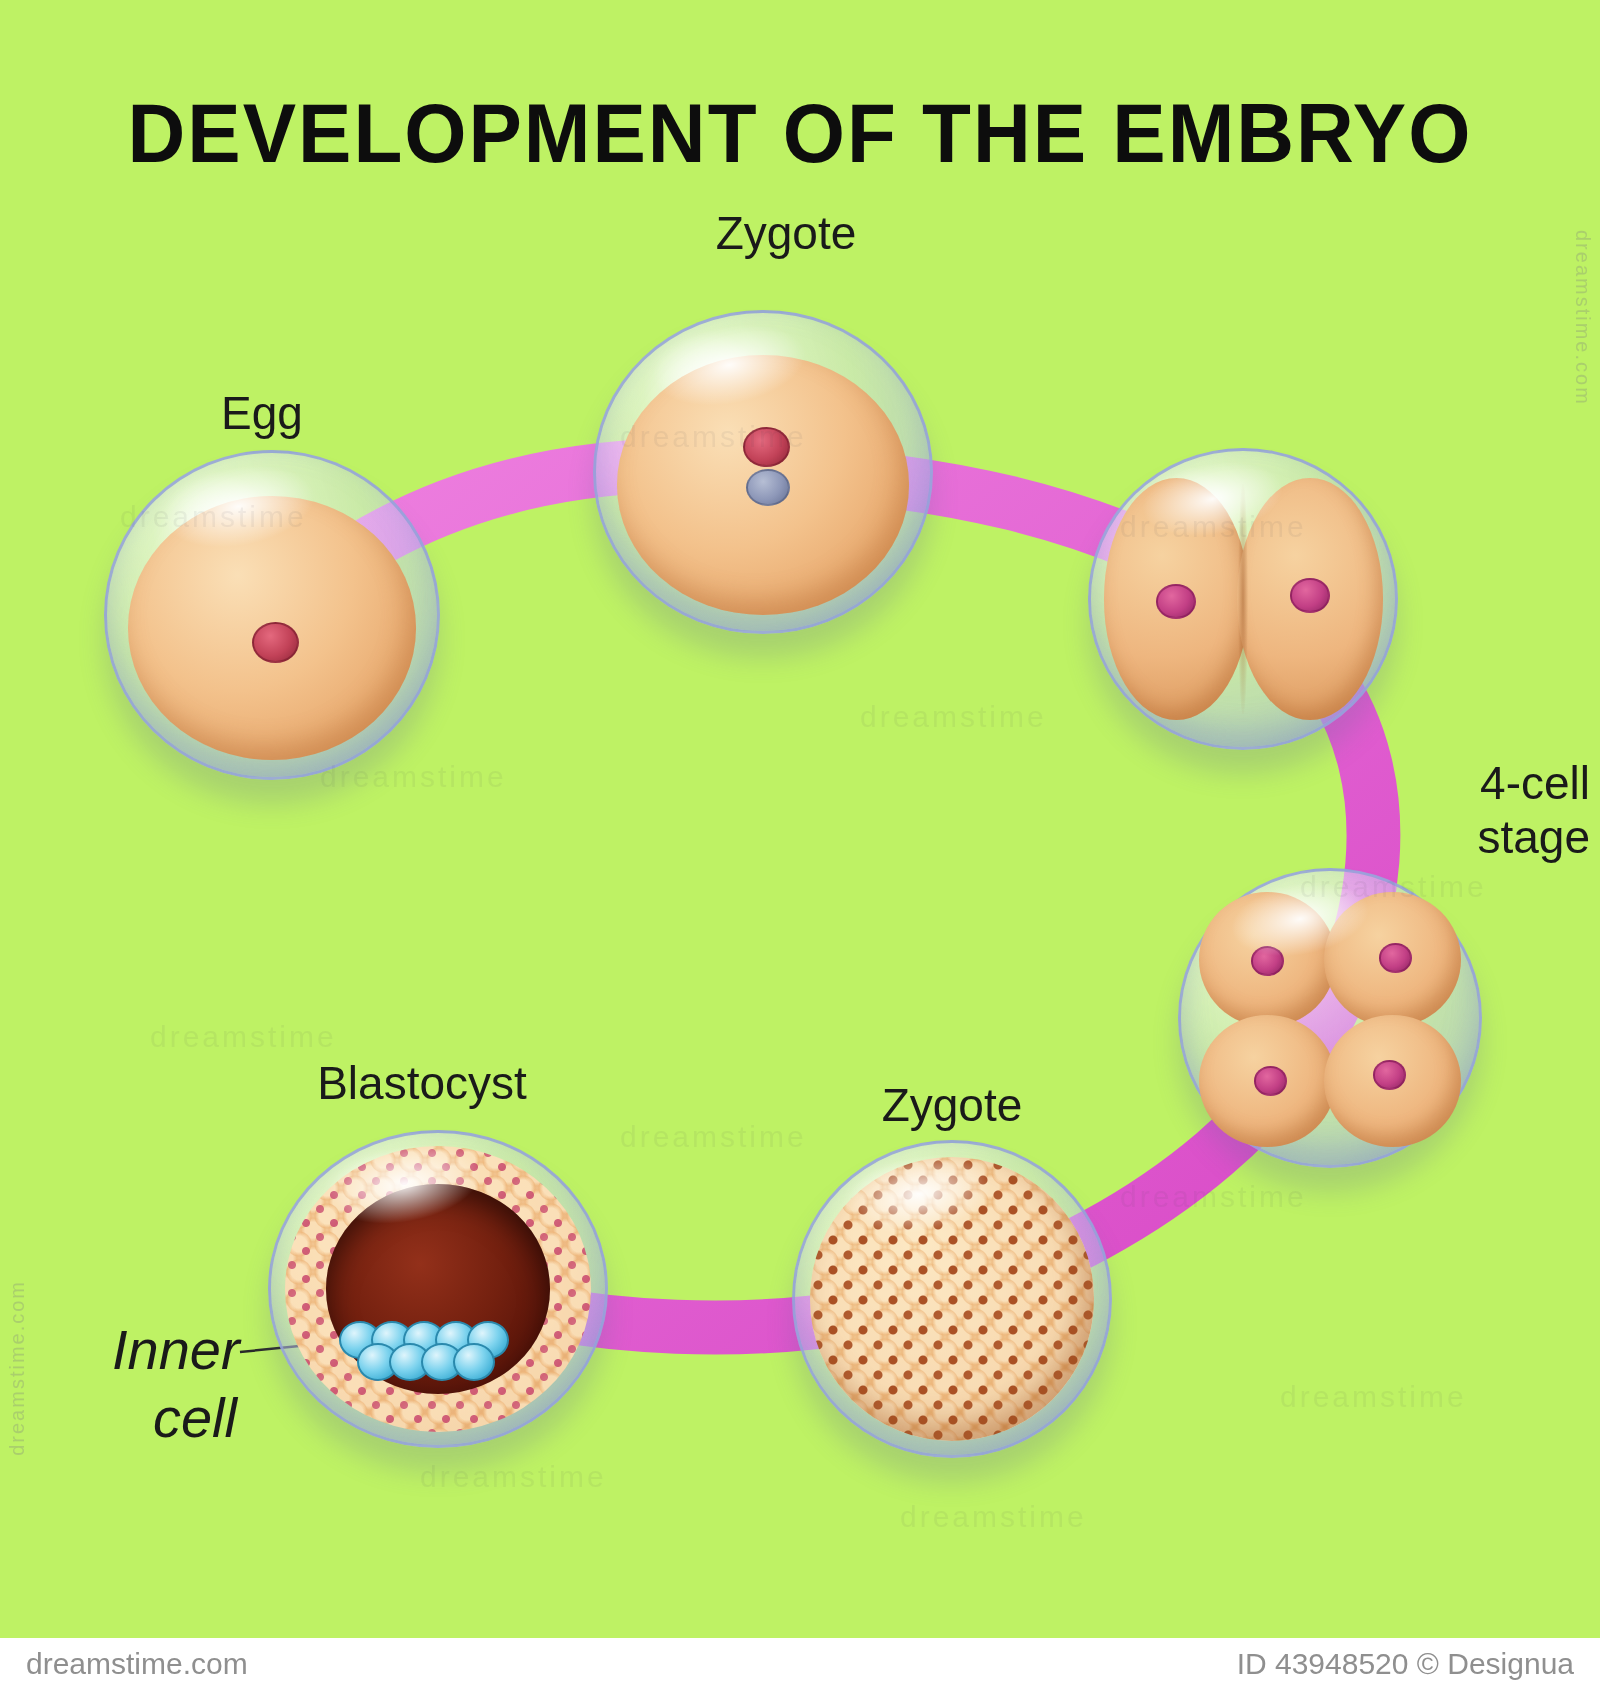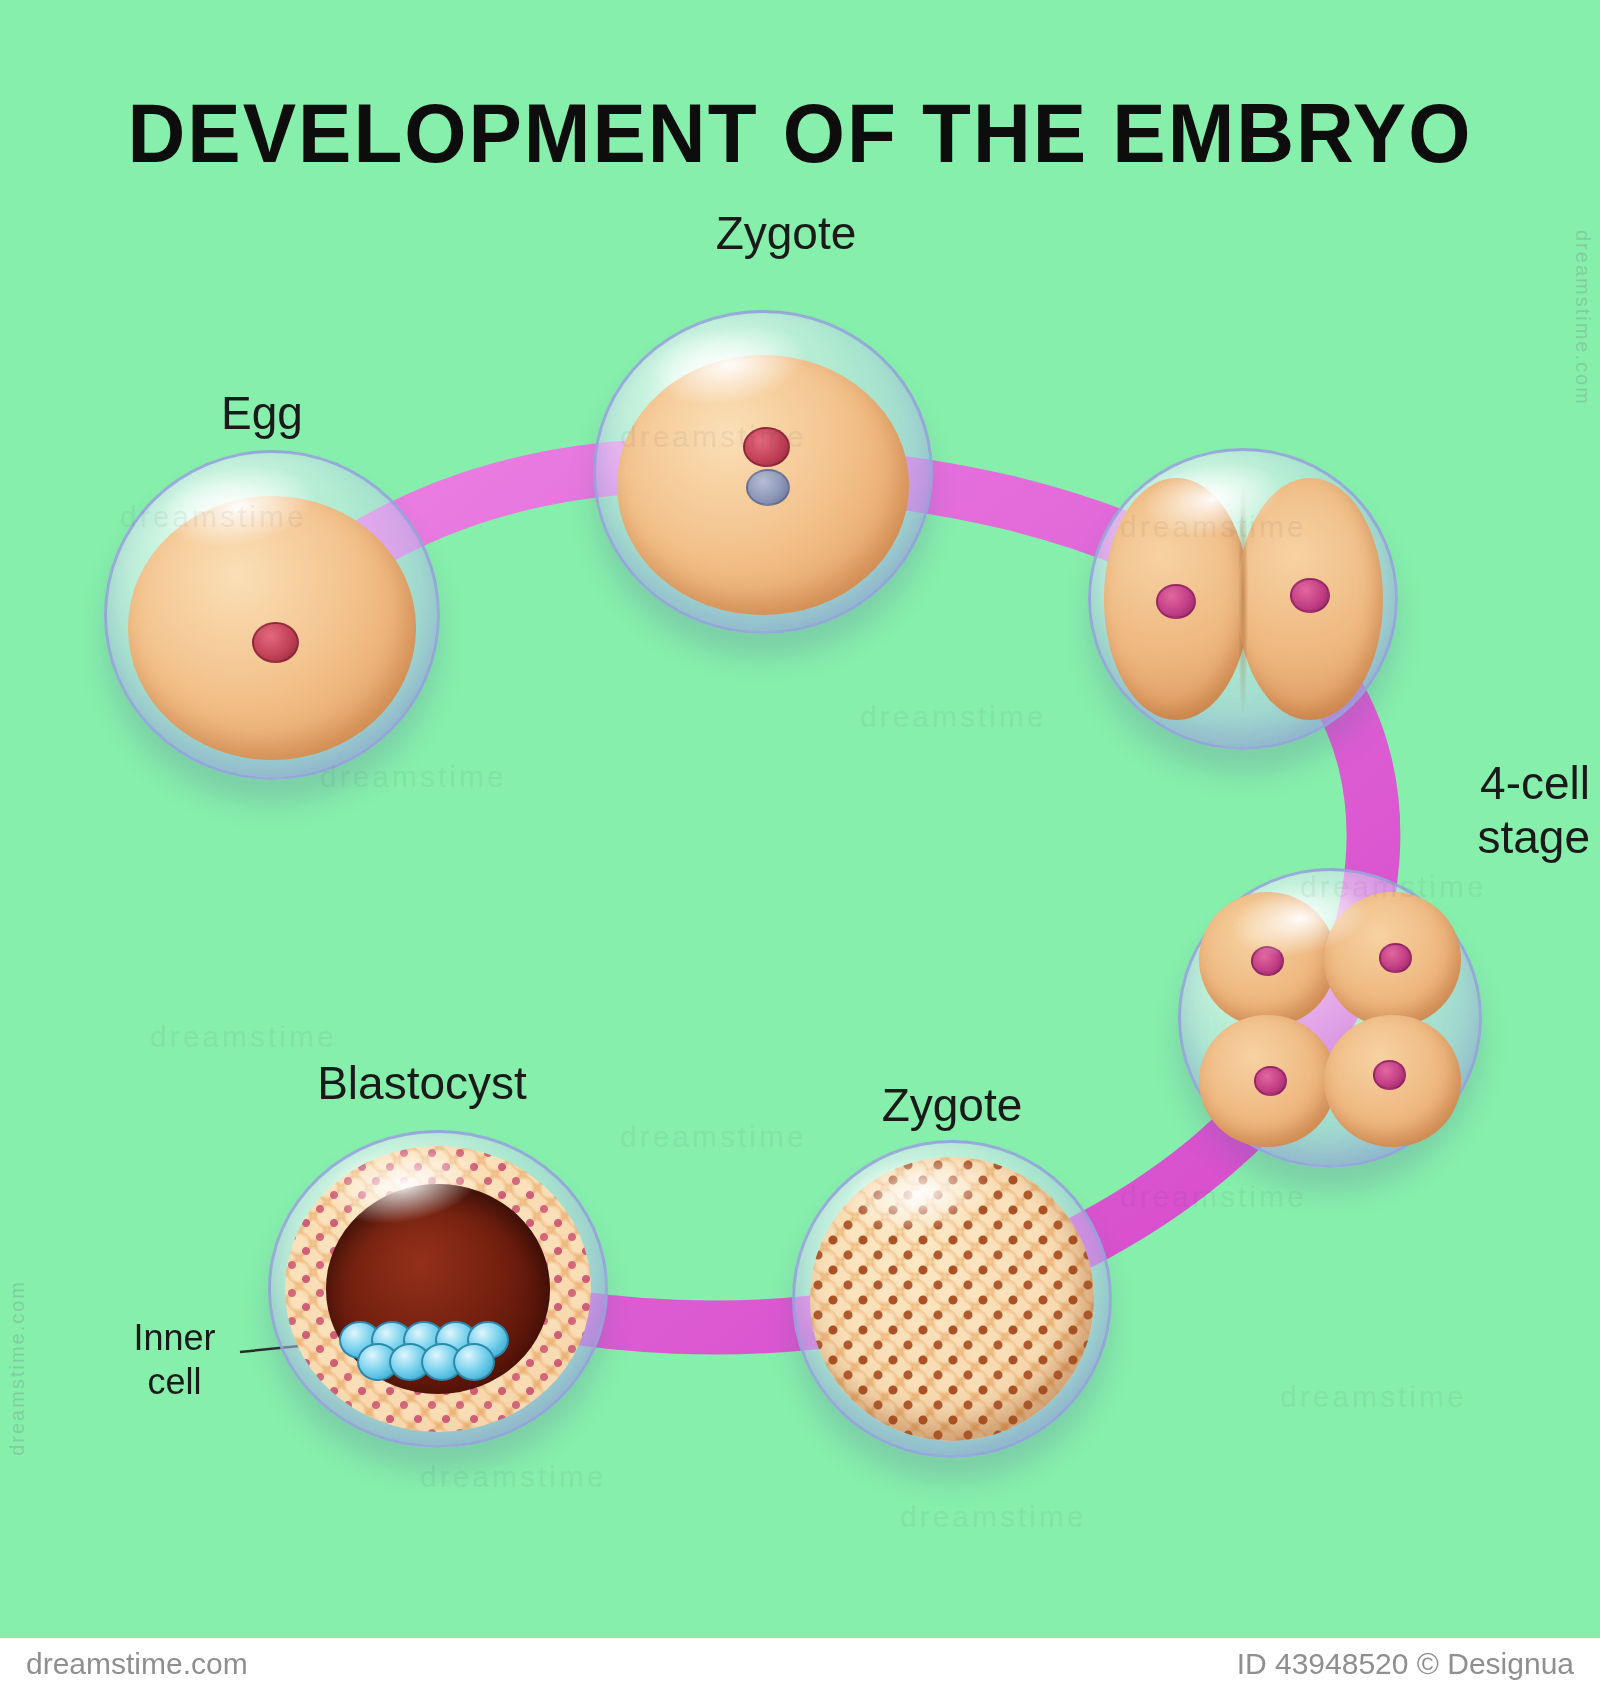--- a/index.html
+++ b/index.html
@@ -1,21 +1,21 @@
 <!DOCTYPE html>
 <html><head>
 <meta charset="utf-8">
 <style>
   * { margin:0; padding:0; box-sizing:border-box; }
   html,body { background:#ffffff; }
   body { font-family:"Liberation Sans", sans-serif; }
 
   .canvas {
     position:relative; width:1600px; height:1690px;
-    background:#86efac; overflow:hidden;
+    background:#bef264; overflow:hidden;
   }
 
   
   .page-title {
     position:absolute; top:88px; left:0; width:100%;
     text-align:center; font-size:80px; font-weight:800;
     letter-spacing:2px; color:#0d0d0d;
     font-family:"Liberation Sans", sans-serif;
     transform:scaleY(1.05);
   }
@@ -29,21 +29,21 @@
     white-space:nowrap; transform:translateX(-50%); text-align:center;
   }
   .lbl-zygote     { left:763px;  top:206px;margin-left:23px; }
   .lbl-egg        { left:262px;  top:386px; }
   .lbl-two-cell   { left:1243px; top:378px; }
   .lbl-four-cell  { left:1415px; top:756px; transform:none; white-space:normal;
                     width:175px; text-align:right; line-height:1.18; }
   .lbl-blastocyst { left:422px;  top:1056px; }
   .lbl-morula     { left:952px;  top:1078px; }
   .lbl-inner-cell { left:112px;  top:1316px; transform:none; white-space:normal;
-                    width:125px; text-align:center; line-height:1.22; font-size:36px; }
+                    width:125px; text-align:right; font-style:italic; line-height:1.22; font-size:56px; }
 
   
   .cell { position:absolute; z-index:2; }
   .sphere {
     position:absolute; inset:0; border-radius:50%;
     background: radial-gradient(circle at 32% 24%,
       rgba(255,255,255,.97) 0%, rgba(243,246,255,.6) 18%,
       rgba(216,224,249,.45) 45%, rgba(180,192,236,.55) 74%,
       rgba(148,162,218,.8) 100%);
     border:3px solid rgba(146,160,216,.85);

